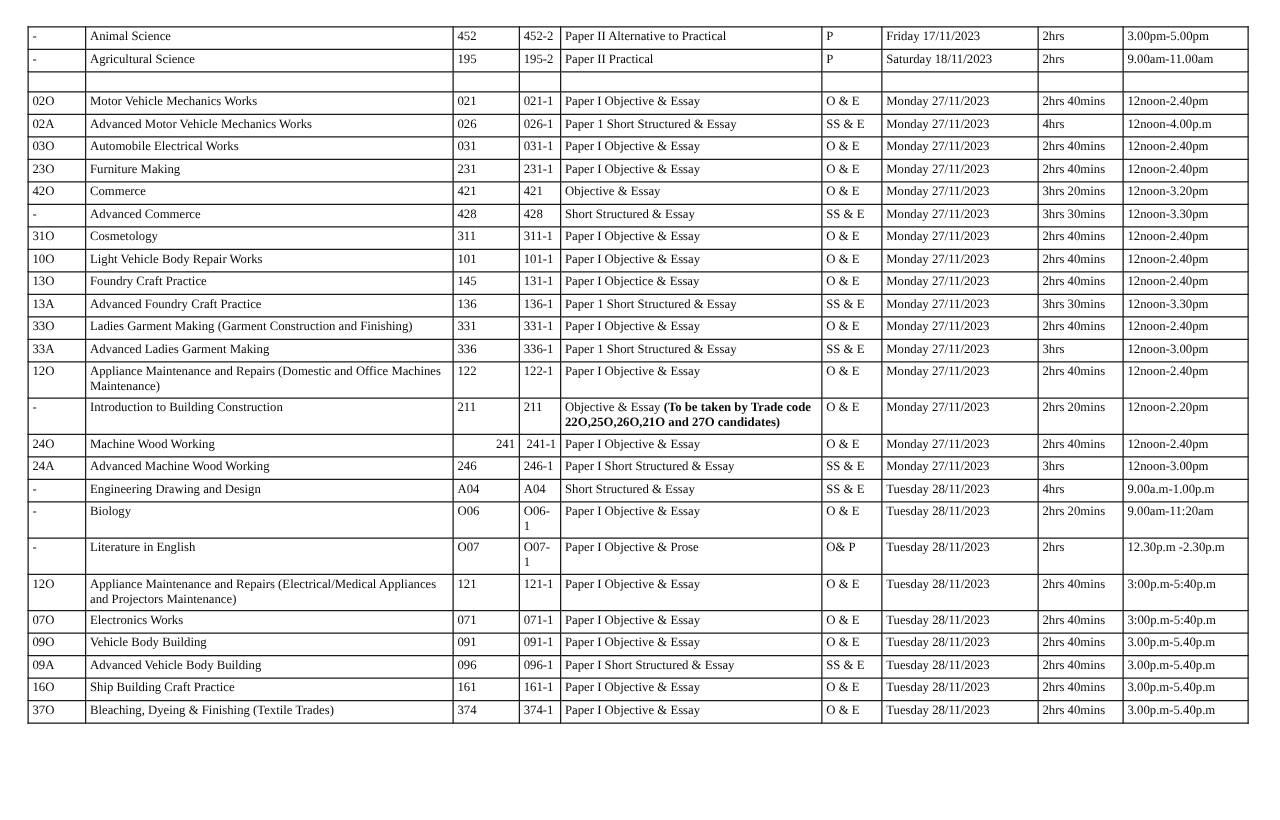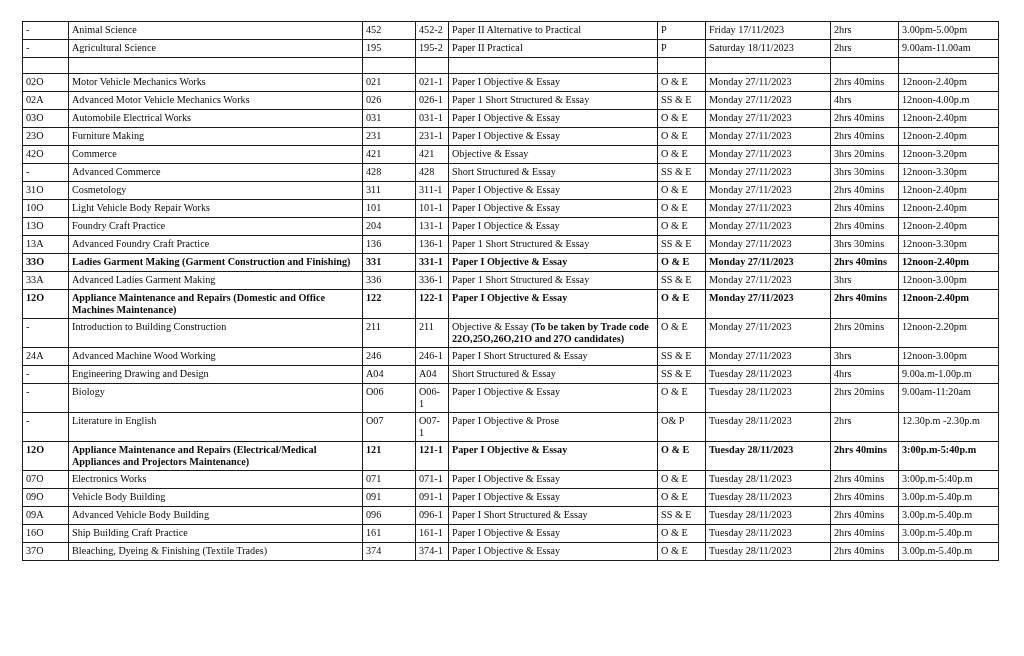--- a/index.html
+++ b/index.html
@@ -59,21 +59,21 @@
   tr.spacer-row td {
     height: 11px;
   }
   td.num-right {
     text-align: right;
     padding-right: 9px;
   }
   .bold-note {
     font-weight: bold;
   }
-  .tall-1 { height: 28px; font-weight: bold; }
+  .tall-1 { height: 28px; }
   .tall-2 { height: 44px; }
 </style>
 </head>
 <body>
 
 <div id="page">
   <div id="table-wrap">
     <table class="timetable">
       <colgroup>
         <col class="c-trade">
@@ -204,21 +204,21 @@
             <td>101-1</td>
             <td>Paper I Objective &amp; Essay</td>
             <td>O &amp; E</td>
             <td>Monday 27/11/2023</td>
             <td>2hrs 40mins</td>
             <td>12noon-2.40pm</td>
           </tr>
           <tr>
             <td>13O</td>
             <td>Foundry Craft Practice</td>
-            <td>204</td>
+            <td>145</td>
             <td>131-1</td>
             <td>Paper I Objectice &amp; Essay</td>
             <td>O &amp; E</td>
             <td>Monday 27/11/2023</td>
             <td>2hrs 40mins</td>
             <td>12noon-2.40pm</td>
           </tr>
           <tr>
             <td>13A</td>
             <td>Advanced Foundry Craft Practice</td>
@@ -268,20 +268,31 @@
             <td class="tall-2">Introduction to Building Construction</td>
             <td class="tall-2">211</td>
             <td class="tall-2">211</td>
             <td class="tall-2"><span>Objective &amp; Essay </span><span class="bold-note">(To be taken by Trade code 22O,25O,26O,21O  and 27O candidates)</span></td>
             <td class="tall-2">O &amp; E</td>
             <td class="tall-2">Monday 27/11/2023</td>
             <td class="tall-2">2hrs 20mins</td>
             <td class="tall-2">12noon-2.20pm</td>
           </tr>
           <tr>
+            <td>24O</td>
+            <td>Machine Wood Working</td>
+            <td class="num-right">241</td>
+            <td class="num-right">241-1</td>
+            <td>Paper I Objective &amp; Essay</td>
+            <td>O &amp; E</td>
+            <td>Monday 27/11/2023</td>
+            <td>2hrs 40mins</td>
+            <td>12noon-2.40pm</td>
+          </tr>
+          <tr>
             <td>24A</td>
             <td>Advanced Machine Wood Working</td>
             <td>246</td>
             <td>246-1</td>
             <td>Paper I  Short Structured &amp; Essay</td>
             <td>SS &amp; E</td>
             <td>Monday 27/11/2023</td>
             <td>3hrs</td>
             <td>12noon-3.00pm</td>
           </tr>

